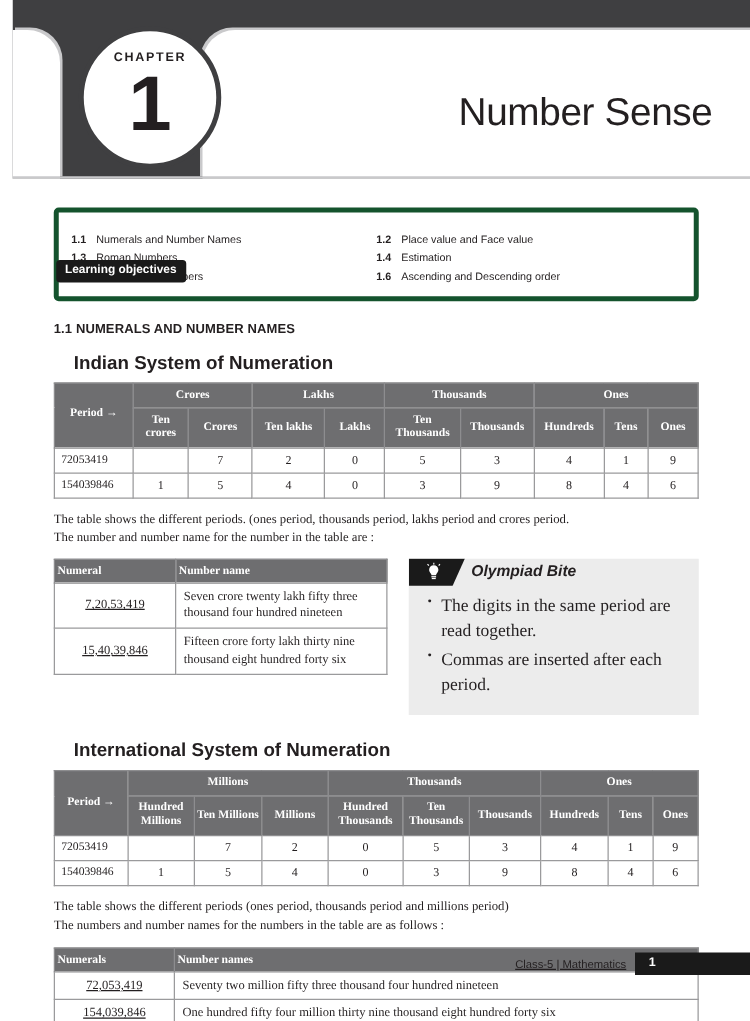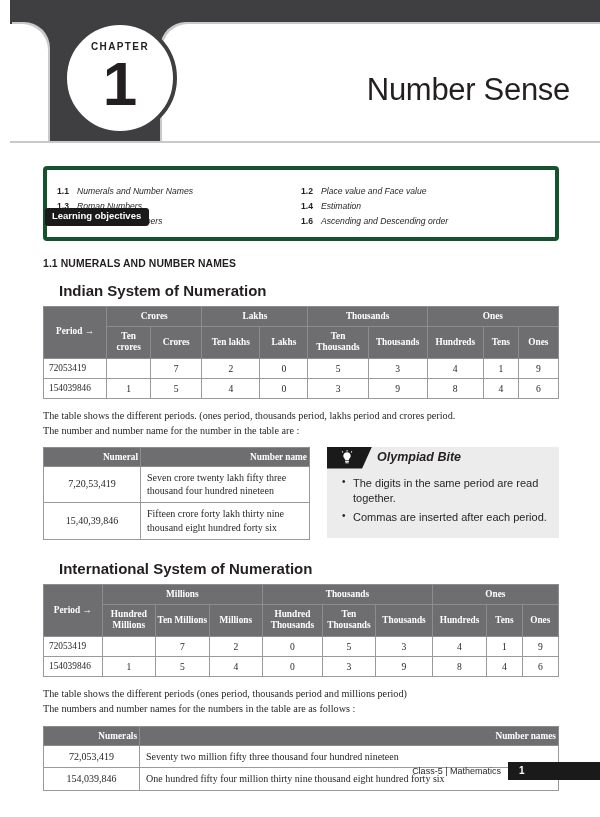--- a/index.html
+++ b/index.html
@@ -137,21 +137,21 @@
     row-gap: 4px;
   }
   .lo-item {
     display: flex;
     font-family: "Liberation Sans", sans-serif;
     font-size: 8.6px;
     color: #231f20;
     line-height: 1.3;
   }
   .lo-num { font-weight: bold; width: 20px; flex: 0 0 20px; }
-  .lo-label { font-weight: normal; font-style: italic; }
+  .lo-label { font-weight: normal; }
 
   
   .sec-heading {
     font-family: "Liberation Sans", sans-serif;
     font-size: 10.4px;
     font-weight: bold;
     color: #231f20;
     margin: 0 0 13px 0;
     letter-spacing: 0.1px;
   }
@@ -212,32 +212,32 @@
     border: 1px solid #9a9a9c;
     vertical-align: middle;
   }
   table.nn th {
     background: #6e6e70;
     color: #ffffff;
     font-family: "Liberation Serif", serif;
     font-weight: bold;
     font-size: 9.3px;
     padding: 4px 2px;
-    text-align: right;
+    text-align: left;
     border-color: #8d8d8f;
   }
   table.nn td {
     background: #ffffff;
     font-family: "Liberation Serif", serif;
     font-size: 10px;
     color: #231f20;
     padding: 4px 6px;
     line-height: 1.38;
   }
-  td.numeral-cell { text-align: center; }
+  td.numeral-cell { text-align: center; text-decoration: underline; }
   td.name-cell { text-align: left; }
 
   
   .indian-pair {
     display: flex;
     align-items: flex-start;
     gap: 17px;
     margin-top: 8px;
   }
   .nn-small { width: 267px; }
@@ -281,22 +281,22 @@
     margin-left: 5px;
     align-self: center;
     line-height: 1;
   }
   .oly-list {
     margin: 7px 0 0 0;
     padding: 0 8px 0 26px;
     list-style: none;
   }
   .oly-list li {
-    font-family: Liberation Sans, sans-serif;
-    font-size: 11px;
+    font-family: Liberation Serif, serif;
+    font-size: 14px;
     color: #231f20;
     line-height: 1.45;
     margin-bottom: 3px;
     position: relative;
   }
   .oly-list li::before {
     content: "•";
     position: absolute;
     left: -11px;
     top: -1px;
@@ -318,20 +318,21 @@
     width: 600px;
     display: flex;
     justify-content: flex-end;
     align-items: center;
   }
   .footer-text {
     font-family: "Liberation Sans", sans-serif;
     font-size: 9px;
     color: #231f20;
     margin-right: 7px;
+    text-decoration: underline;
   }
   .footer-page {
     background: #1a1a1a;
     color: #ffffff;
     font-family: "Liberation Sans", sans-serif;
     font-size: 10px;
     font-weight: bold;
     padding: 3px 0 4px 0;
     width: 92px;
     text-align: left;

